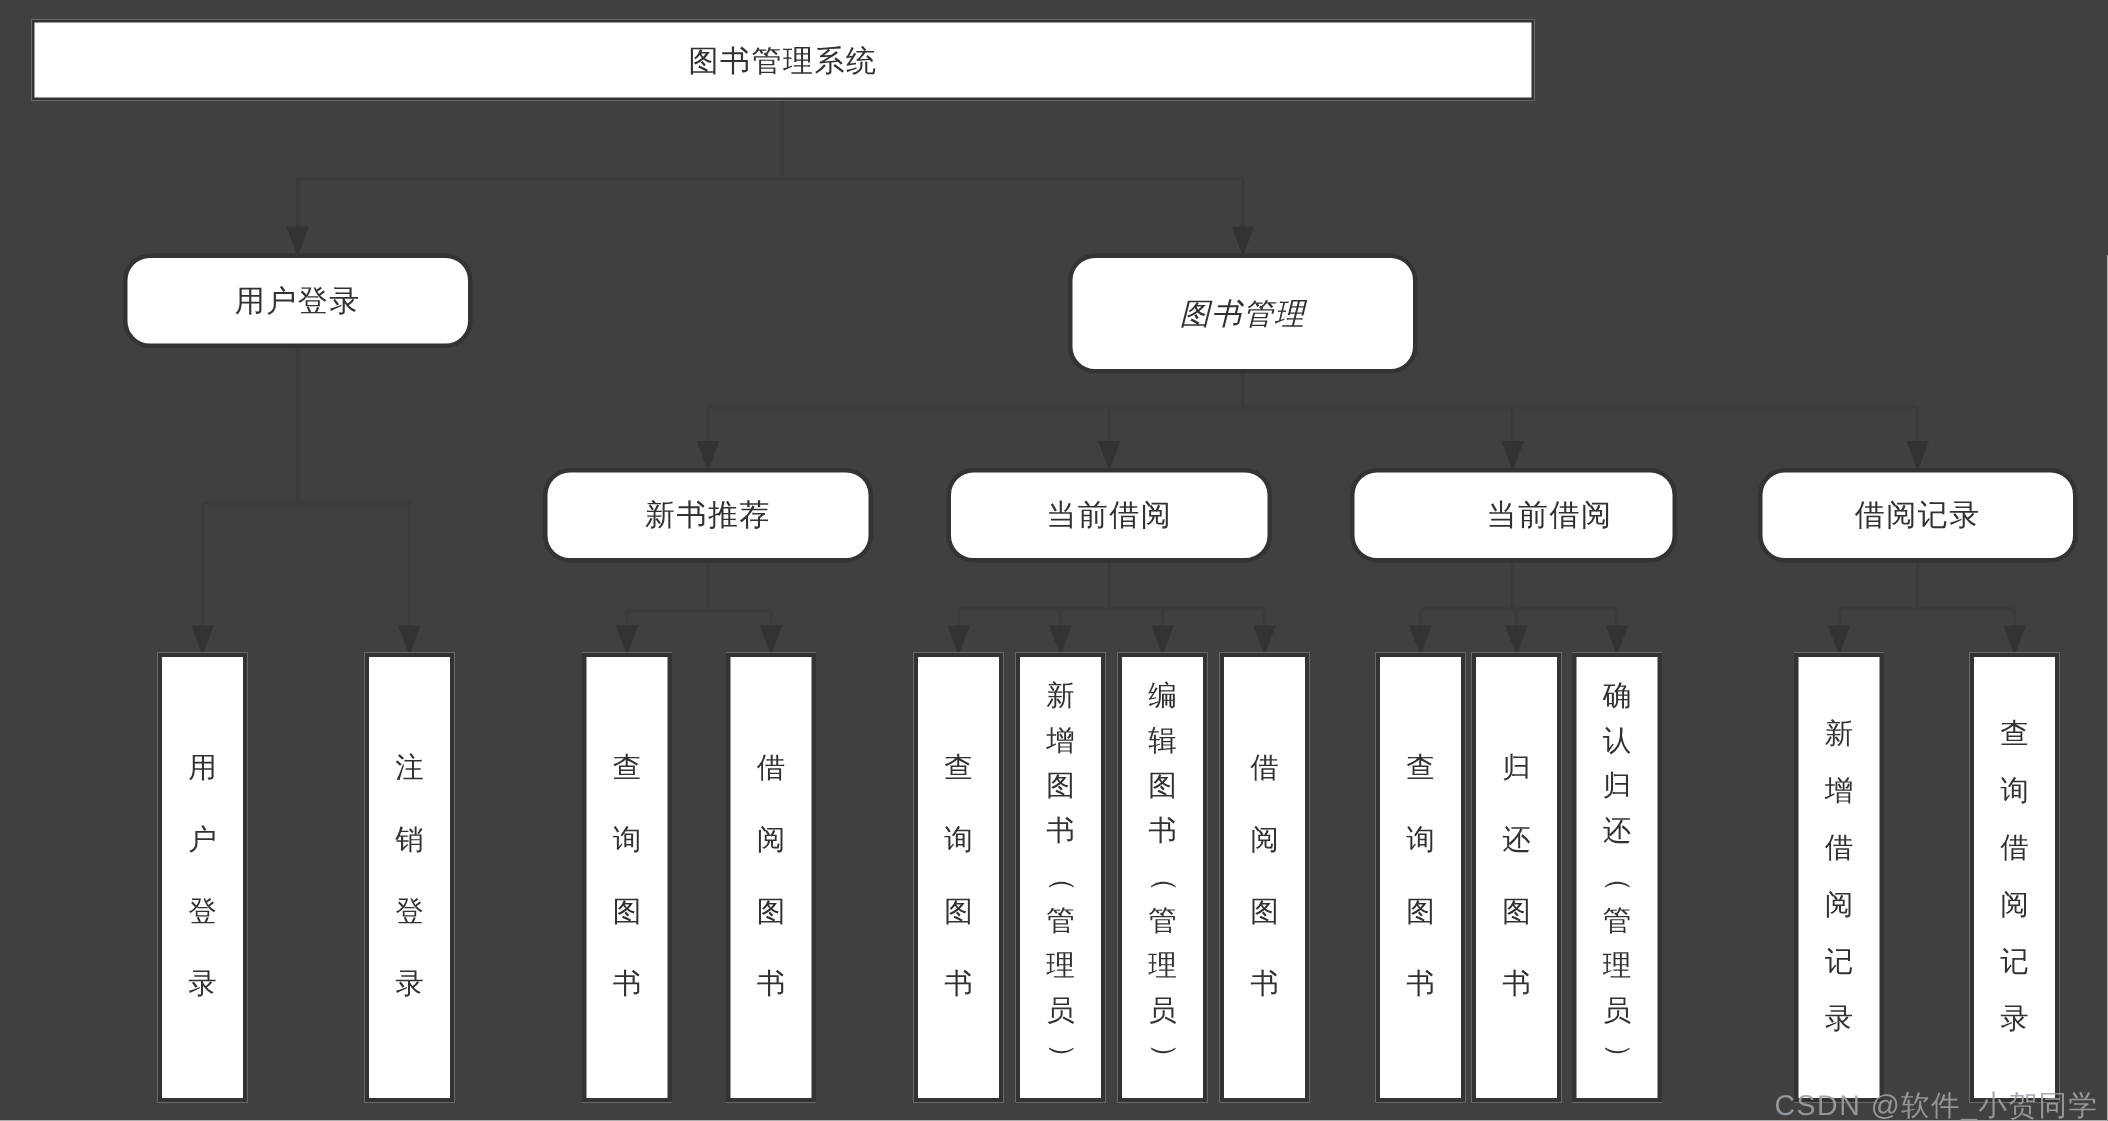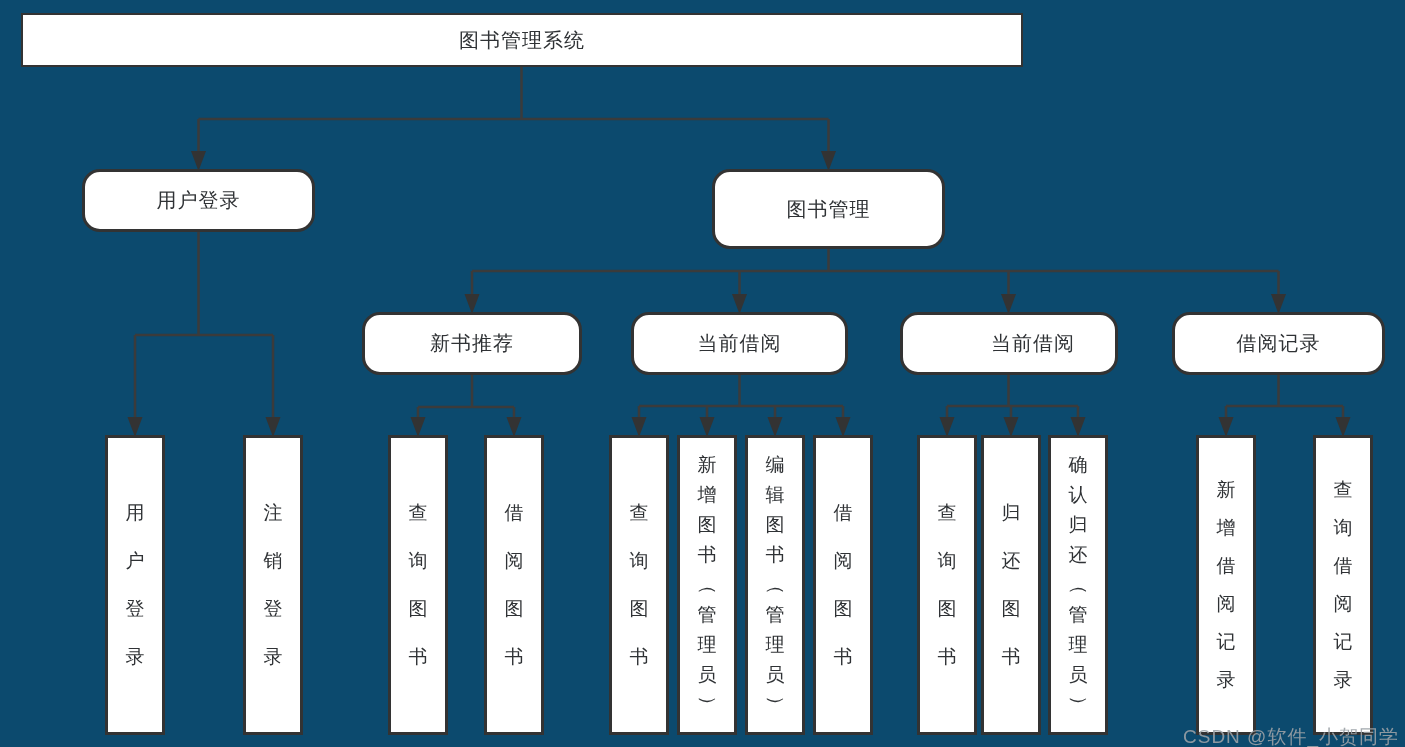--- a/index.html
+++ b/index.html
@@ -1,19 +1,19 @@
 <!DOCTYPE html>
 <html><head>
 <meta charset="utf-8">
 <style>
   html,body{margin:0;padding:0;background:#ffffff;}
   #stage{
     position:relative;
     width:1405px;height:747px;
-    background:#0c4a6e;
+    background:#404040;
     font-family:"Liberation Sans", sans-serif;
     overflow:hidden;
   }
   #wires{position:absolute;left:0;top:0;z-index:1;}
   .box{
     position:absolute;
     box-sizing:border-box;
     background:#ffffff;
     border:3px solid #333333;
     color:#2f3235;
@@ -88,21 +88,21 @@
     </g>
   </svg>
 
   <div class="box root" style="left:21px;top:13px;width:1002px;height:54px;">
     <span>图书管理系统</span>
   </div>
 
   <div class="box lvl" style="left:82px;top:169px;width:233px;height:63px;">
     <span>用户登录</span>
   </div>
-  <div class="box lvl" style="left:712px;top:169px;width:233px;height:80px;">
+  <div class="box lvl" style="left:712px;top:169px;width:233px;height:80px;font-style:italic;">
     <span>图书管理</span>
   </div>
 
   <div class="box lvl" style="left:362px;top:312px;width:220px;height:63px;">
     <span>新书推荐</span>
   </div>
   <div class="box lvl" style="left:631px;top:312px;width:217px;height:63px;">
     <span>当前借阅</span>
   </div>
   <div class="box lvl" style="left:900px;top:312px;width:218px;height:63px;padding-left:48px;">

